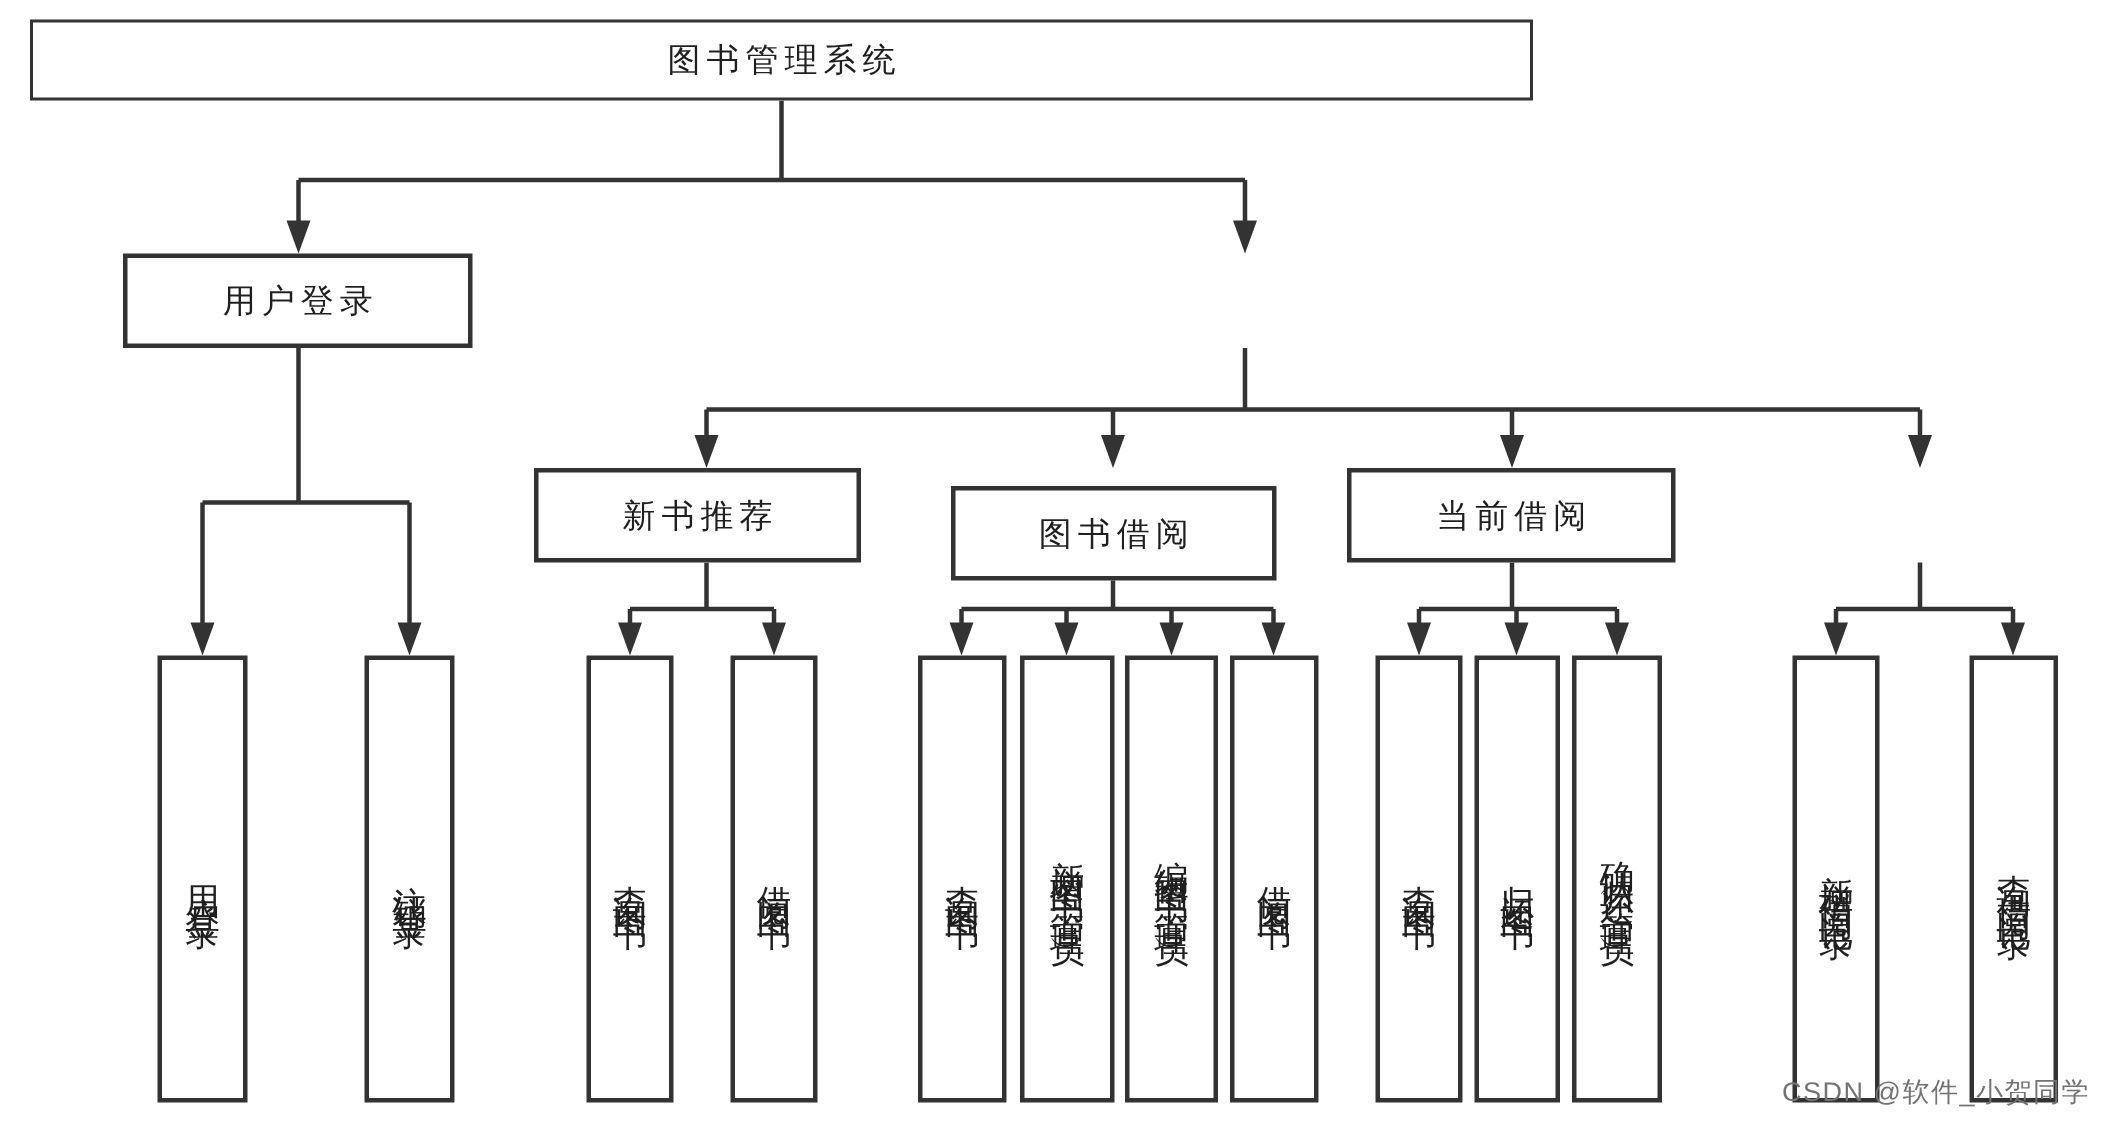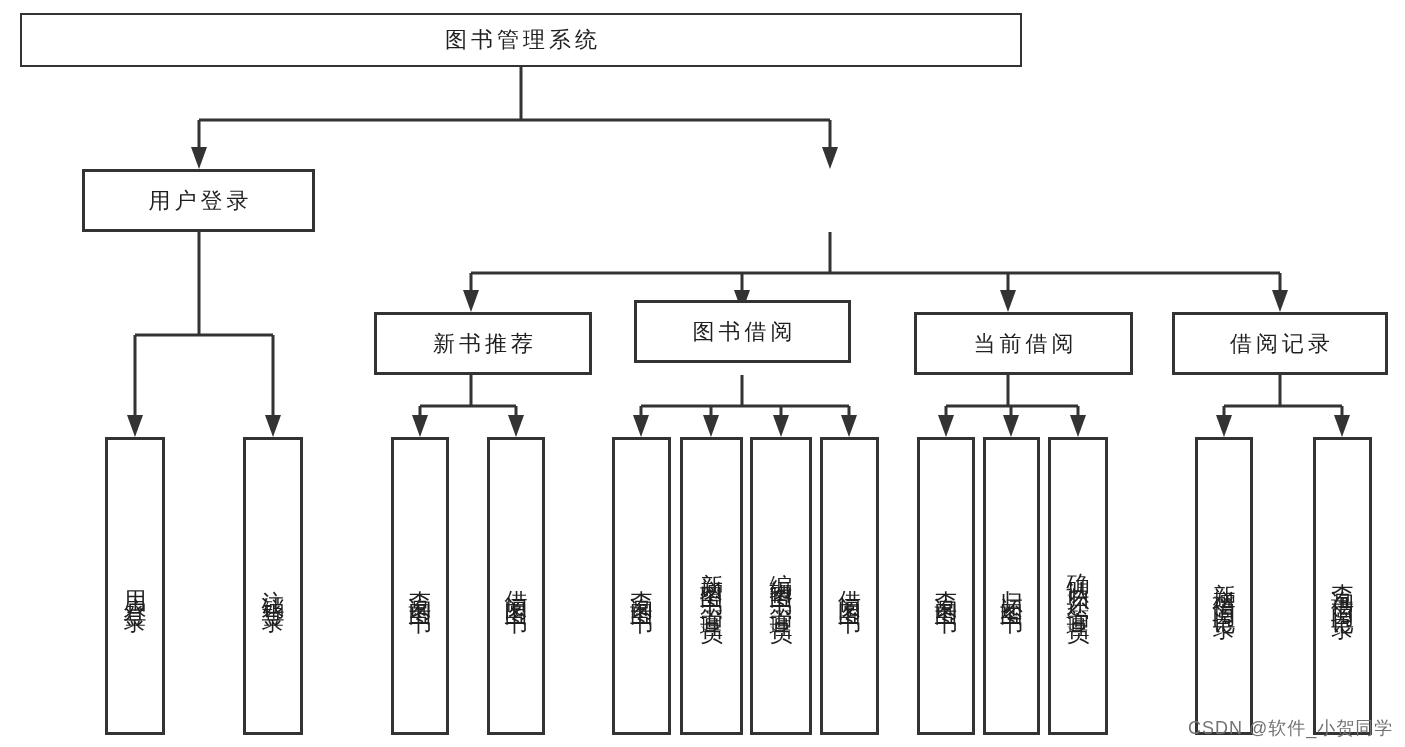--- a/index.html
+++ b/index.html
@@ -110,24 +110,23 @@
       <polygon points="1070,415 1086,415 1078,437"></polygon>
       <polygon points="1216,415 1232,415 1224,437"></polygon>
       <polygon points="1334,415 1350,415 1342,437"></polygon>
     </g>
   </svg>
 
   <div class="hbox root" style="left:20px; top:13px; width:1002px; height:54px;">图书管理系统</div>
 
   <div class="hbox" style="left:82px; top:169px; width:233px; height:63px;">用户登录</div>
 
-  <div class="hbox" style="left:374px; top:312px; width:218px; height:63px;">新书推荐</div>
-  <div class="hbox" style="left:634px; top:300px; width:217px; height:63px;">图书借阅</div>
-  <div class="hbox" style="left:898px; top:312px; width:219px; height:63px;margin-left:16px;">当前借阅</div>
-  <div class="hbox" style="left:1172px; top:312px; width:216px; height:63px;">借阅记录</div>
+  <div class="hbox" style="left:356px; top:312px; width:218px; height:63px;">新书推荐</div>
+  <div class="hbox" style="left:634px; top:324px; width:217px; height:63px;">图书借阅</div>
+  <div class="hbox" style="left:898px; top:312px; width:219px; height:63px;">当前借阅</div>
 
   <div class="vbox" style="left:105px; width:60px;">用户登录</div>
   <div class="vbox" style="left:243px; width:60px;">注销登录</div>
 
   <div class="vbox" style="left:391px; width:58px;">查询图书</div>
   <div class="vbox" style="left:487px; width:58px;">借阅图书</div>
 
   <div class="vbox" style="left:612px; width:59px;">查询图书</div>
   <div class="vbox" style="left:680px; width:63px;">新增图书（管理员）</div>
   <div class="vbox" style="left:750px; width:62px;">编辑图书（管理员）</div>

